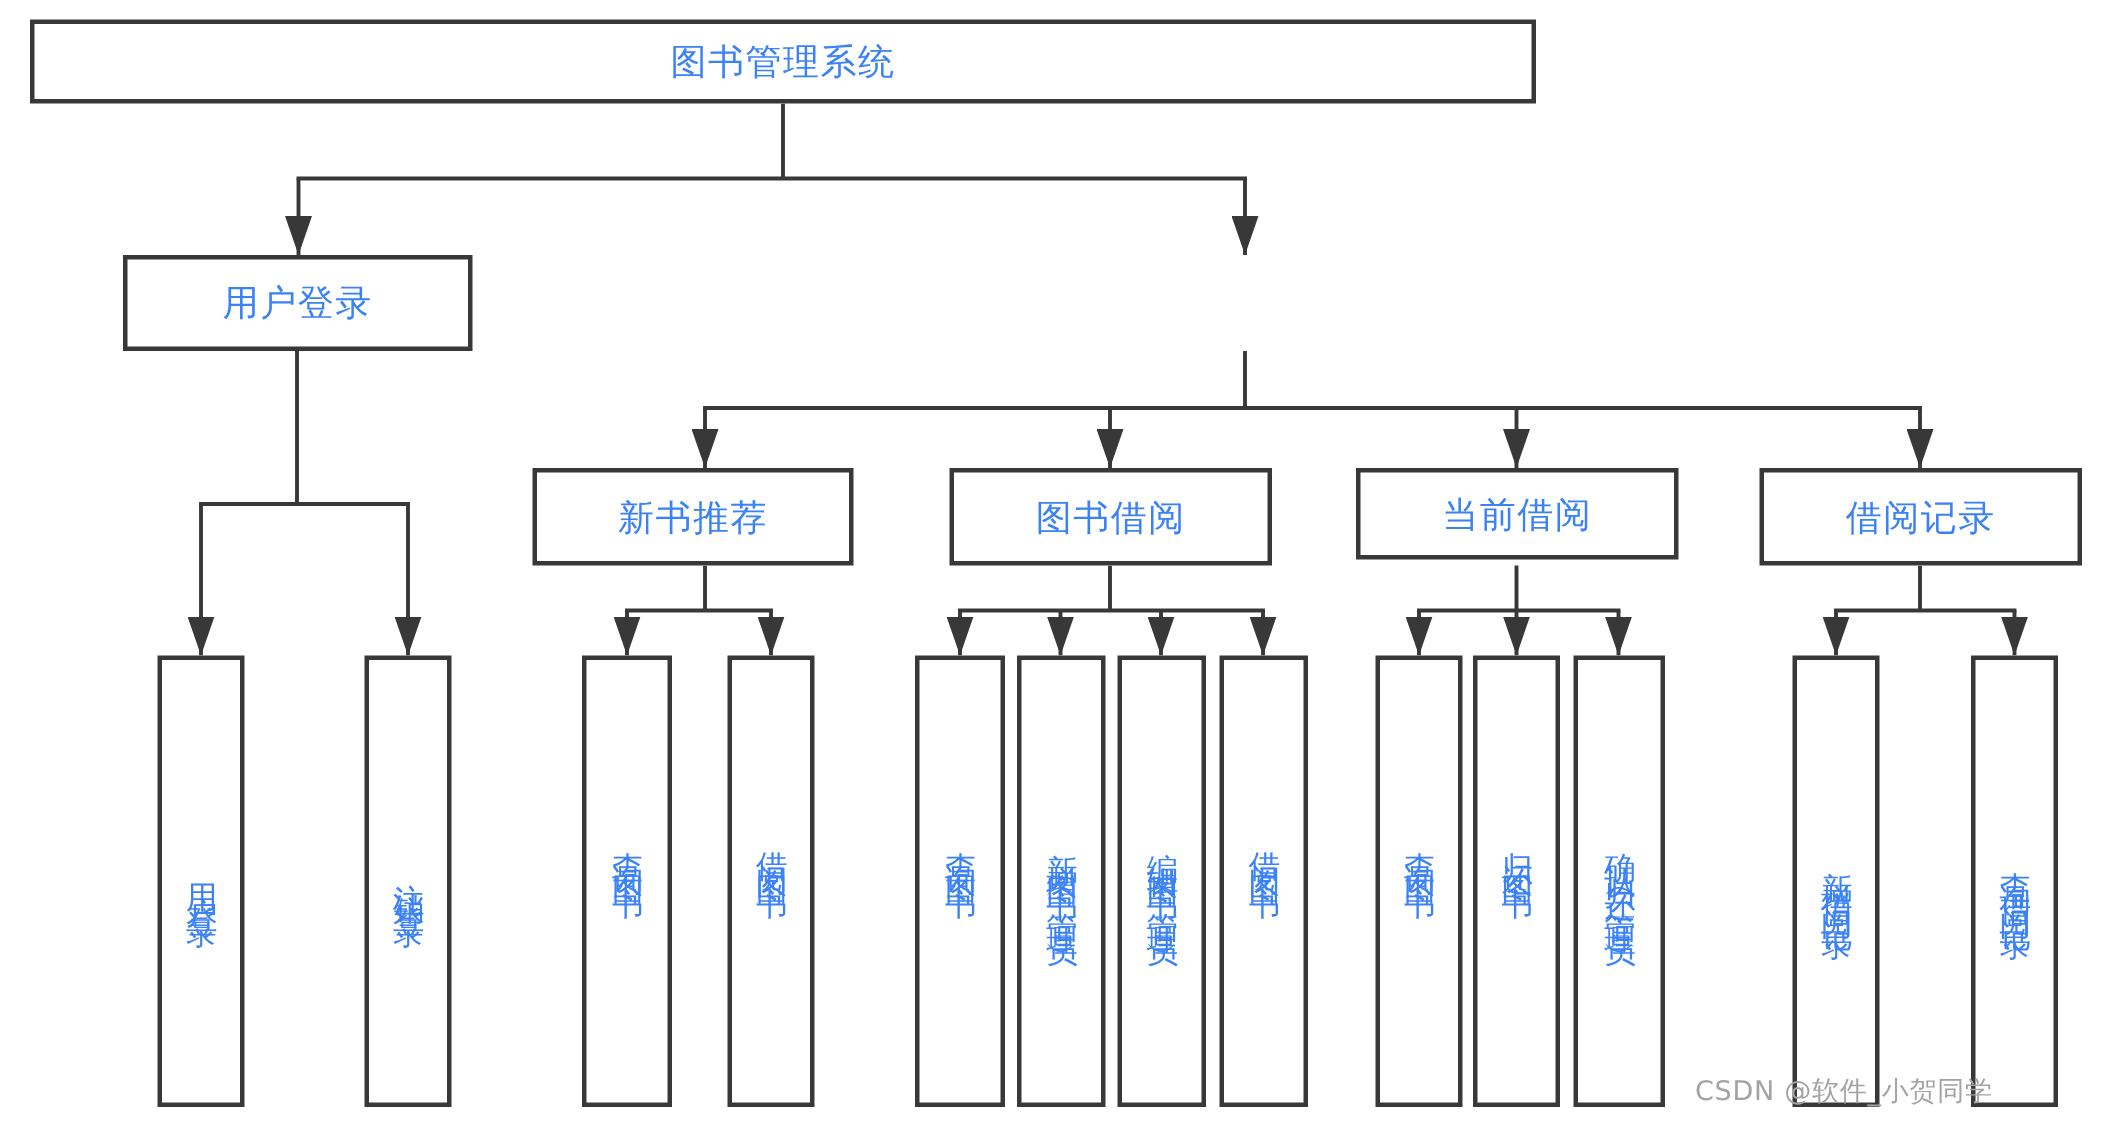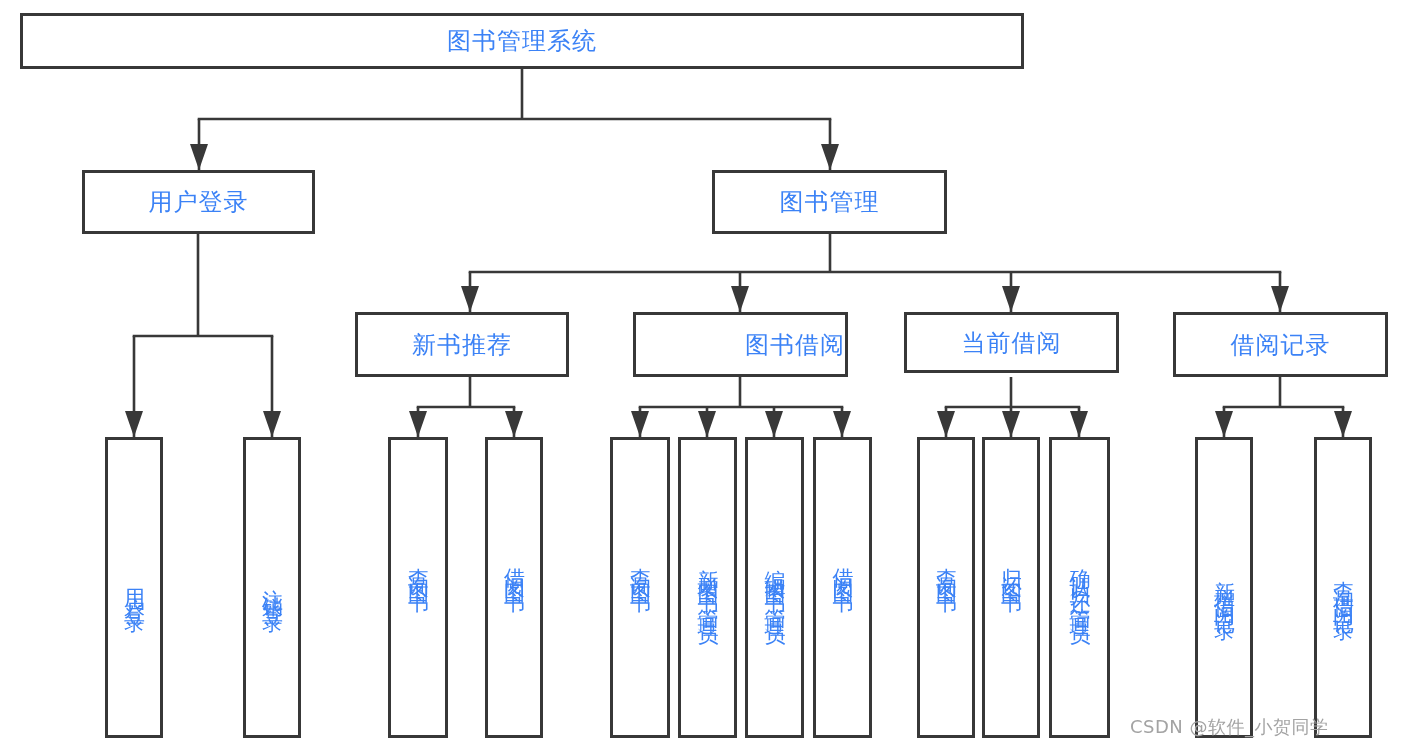--- a/index.html
+++ b/index.html
@@ -59,21 +59,21 @@
     white-space: nowrap;
     z-index: 2;
   }
 
   
   #n-root   { left: 20px;   top: 13px;  width: 1004px; height: 56px; }
   #n-login  { left: 82px;   top: 170px; width: 233px;  height: 64px; }
   #n-mgmt   { left: 712px;  top: 170px; width: 235px;  height: 64px; }
 
   #n-rec    { left: 355px;  top: 312px; width: 214px;  height: 65px; }
-  #n-borrow { left: 633px;  top: 312px; width: 215px;  height: 65px; justify-content: flex-end; }
+  #n-borrow { left: 633px;  top: 312px; width: 215px;  height: 65px; }
   #n-cur    { left: 904px;  top: 312px; width: 215px;  height: 61px; }
   #n-hist   { left: 1173px; top: 312px; width: 215px;  height: 65px; }
 
   .leaf { top: 437px; height: 301px; width: 58px; }
   #l-a1 { left: 105px; }
   #l-a2 { left: 243px; }
   #l-b1 { left: 388px; width: 60px; }
   #l-b2 { left: 485px; }
   #l-c1 { left: 610px; width: 60px; }
   #l-c2 { left: 678px; width: 59px; }
@@ -140,23 +140,20 @@
     </g>
   </svg>
 
   <div class="node hlabel" id="n-root">
     <span>图书管理系统</span>
   </div>
 
   <div class="node hlabel" id="n-login">
     <span>用户登录</span>
   </div>
-  <div class="node hlabel" id="n-mgmt">
-    <span>图书管理</span>
-  </div>
 
   <div class="node hlabel" id="n-rec">
     <span>新书推荐</span>
   </div>
   <div class="node hlabel" id="n-borrow">
     <span>图书借阅</span>
   </div>
   <div class="node hlabel" id="n-cur">
     <span>当前借阅</span>
   </div>

